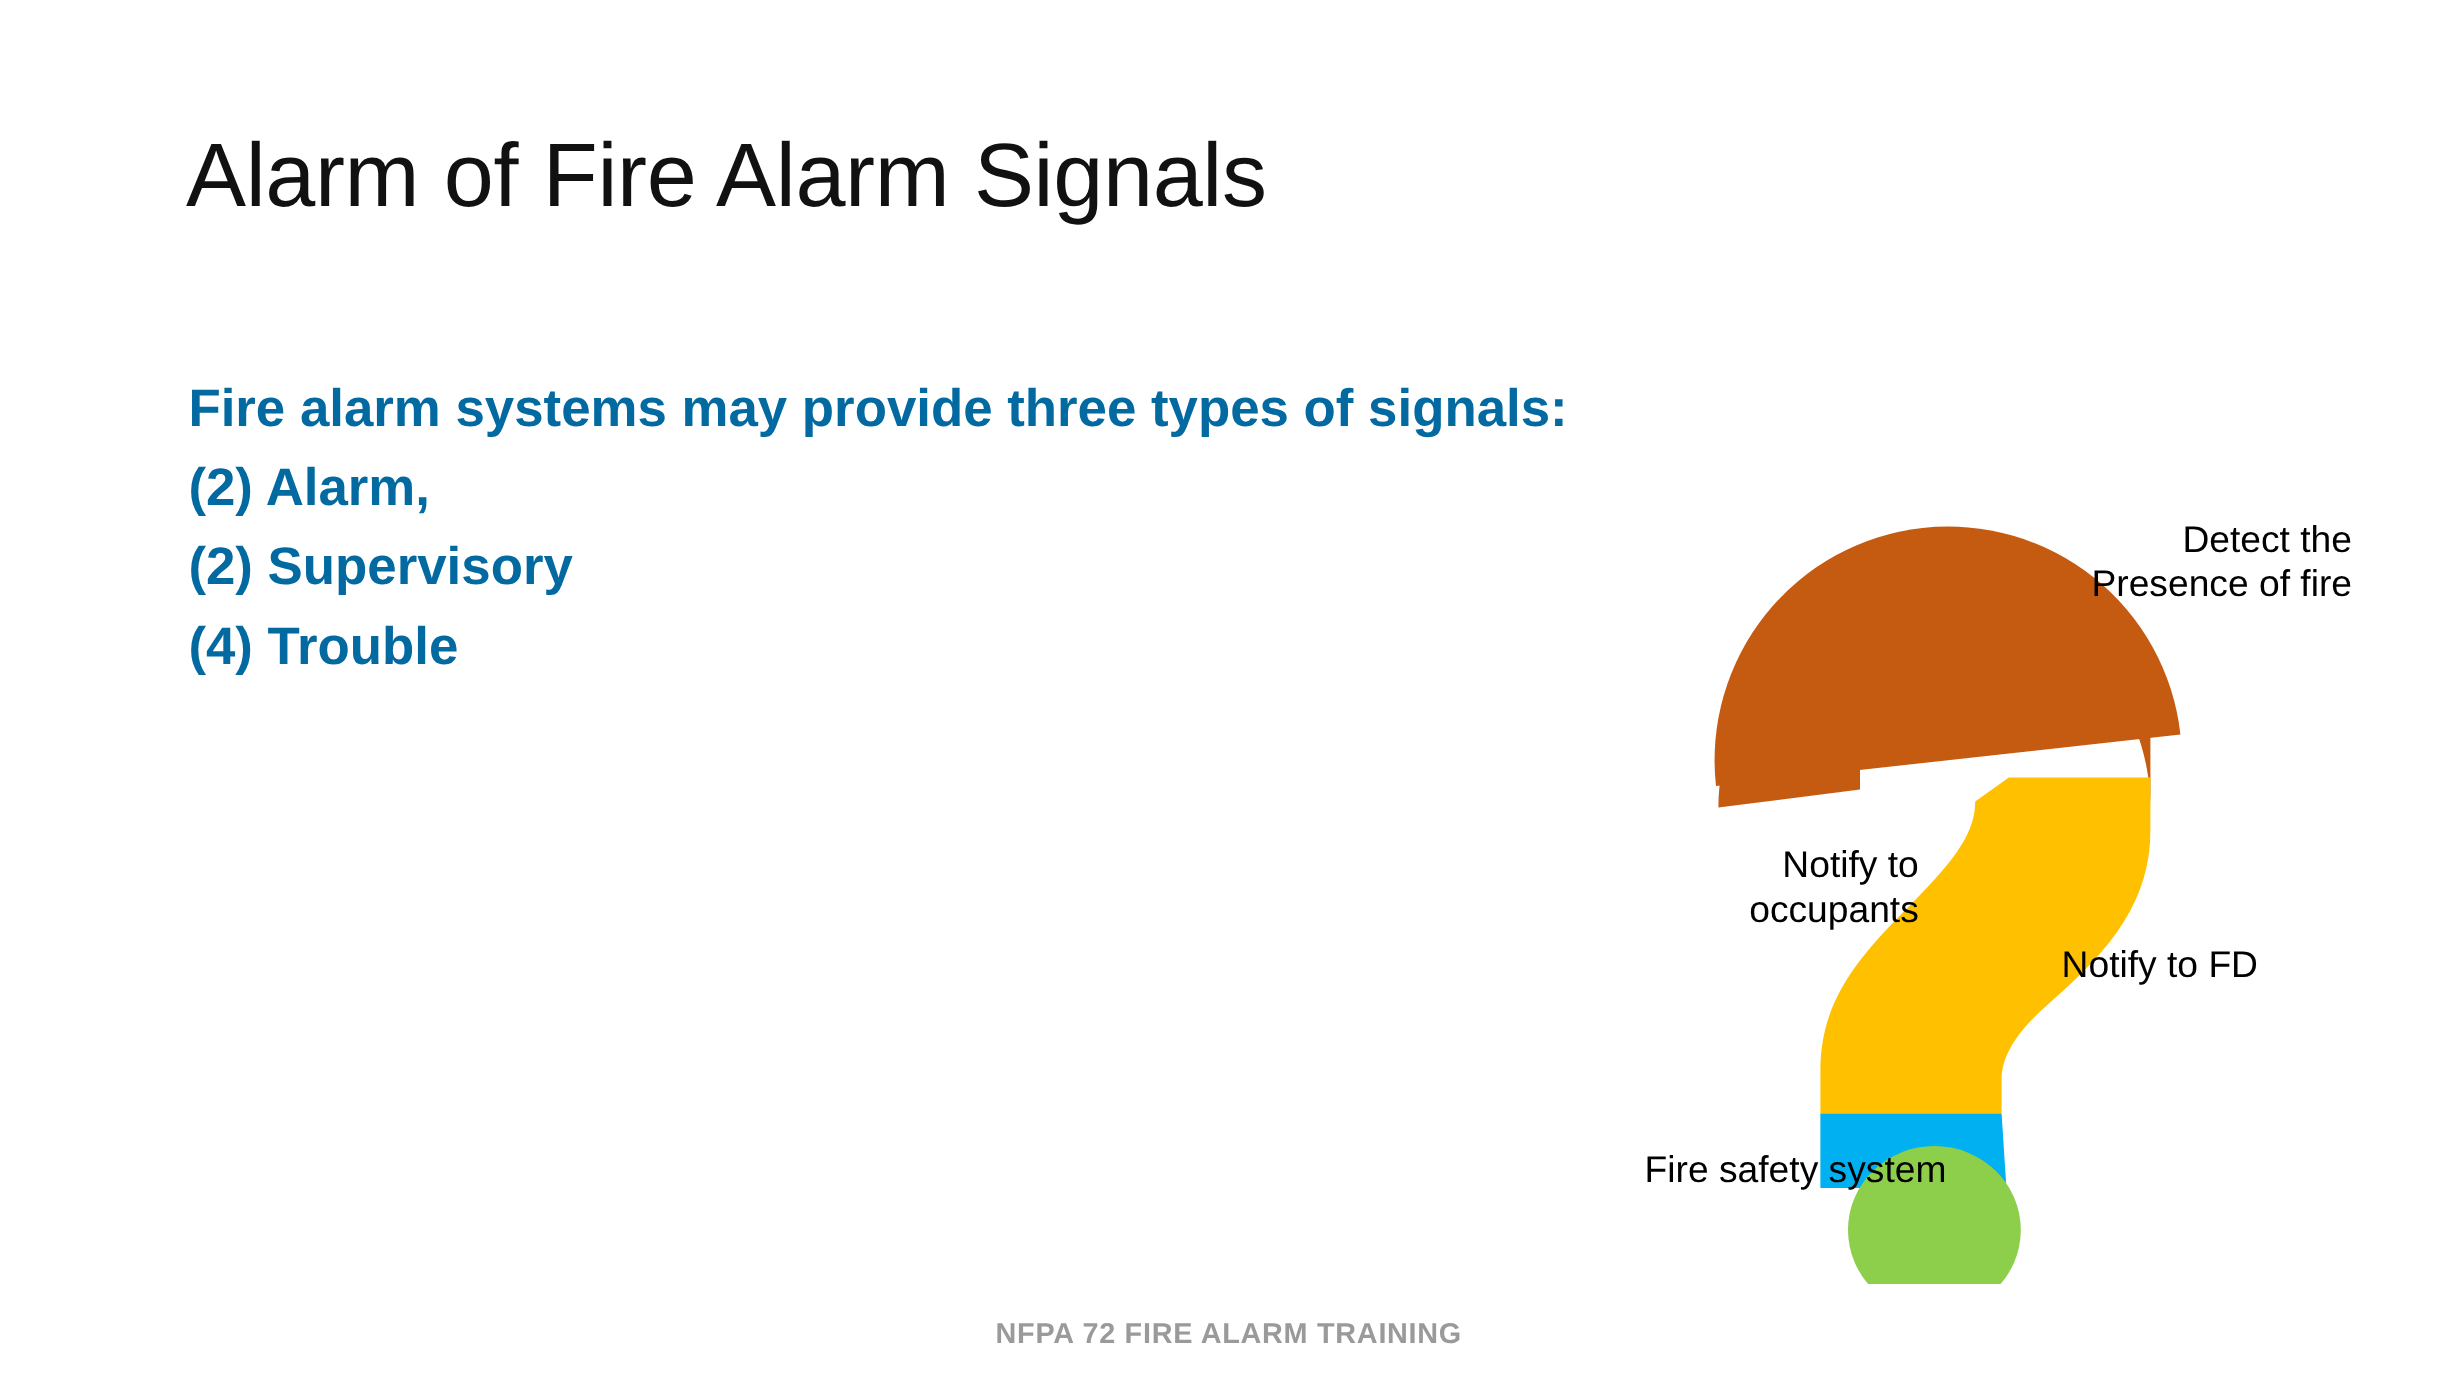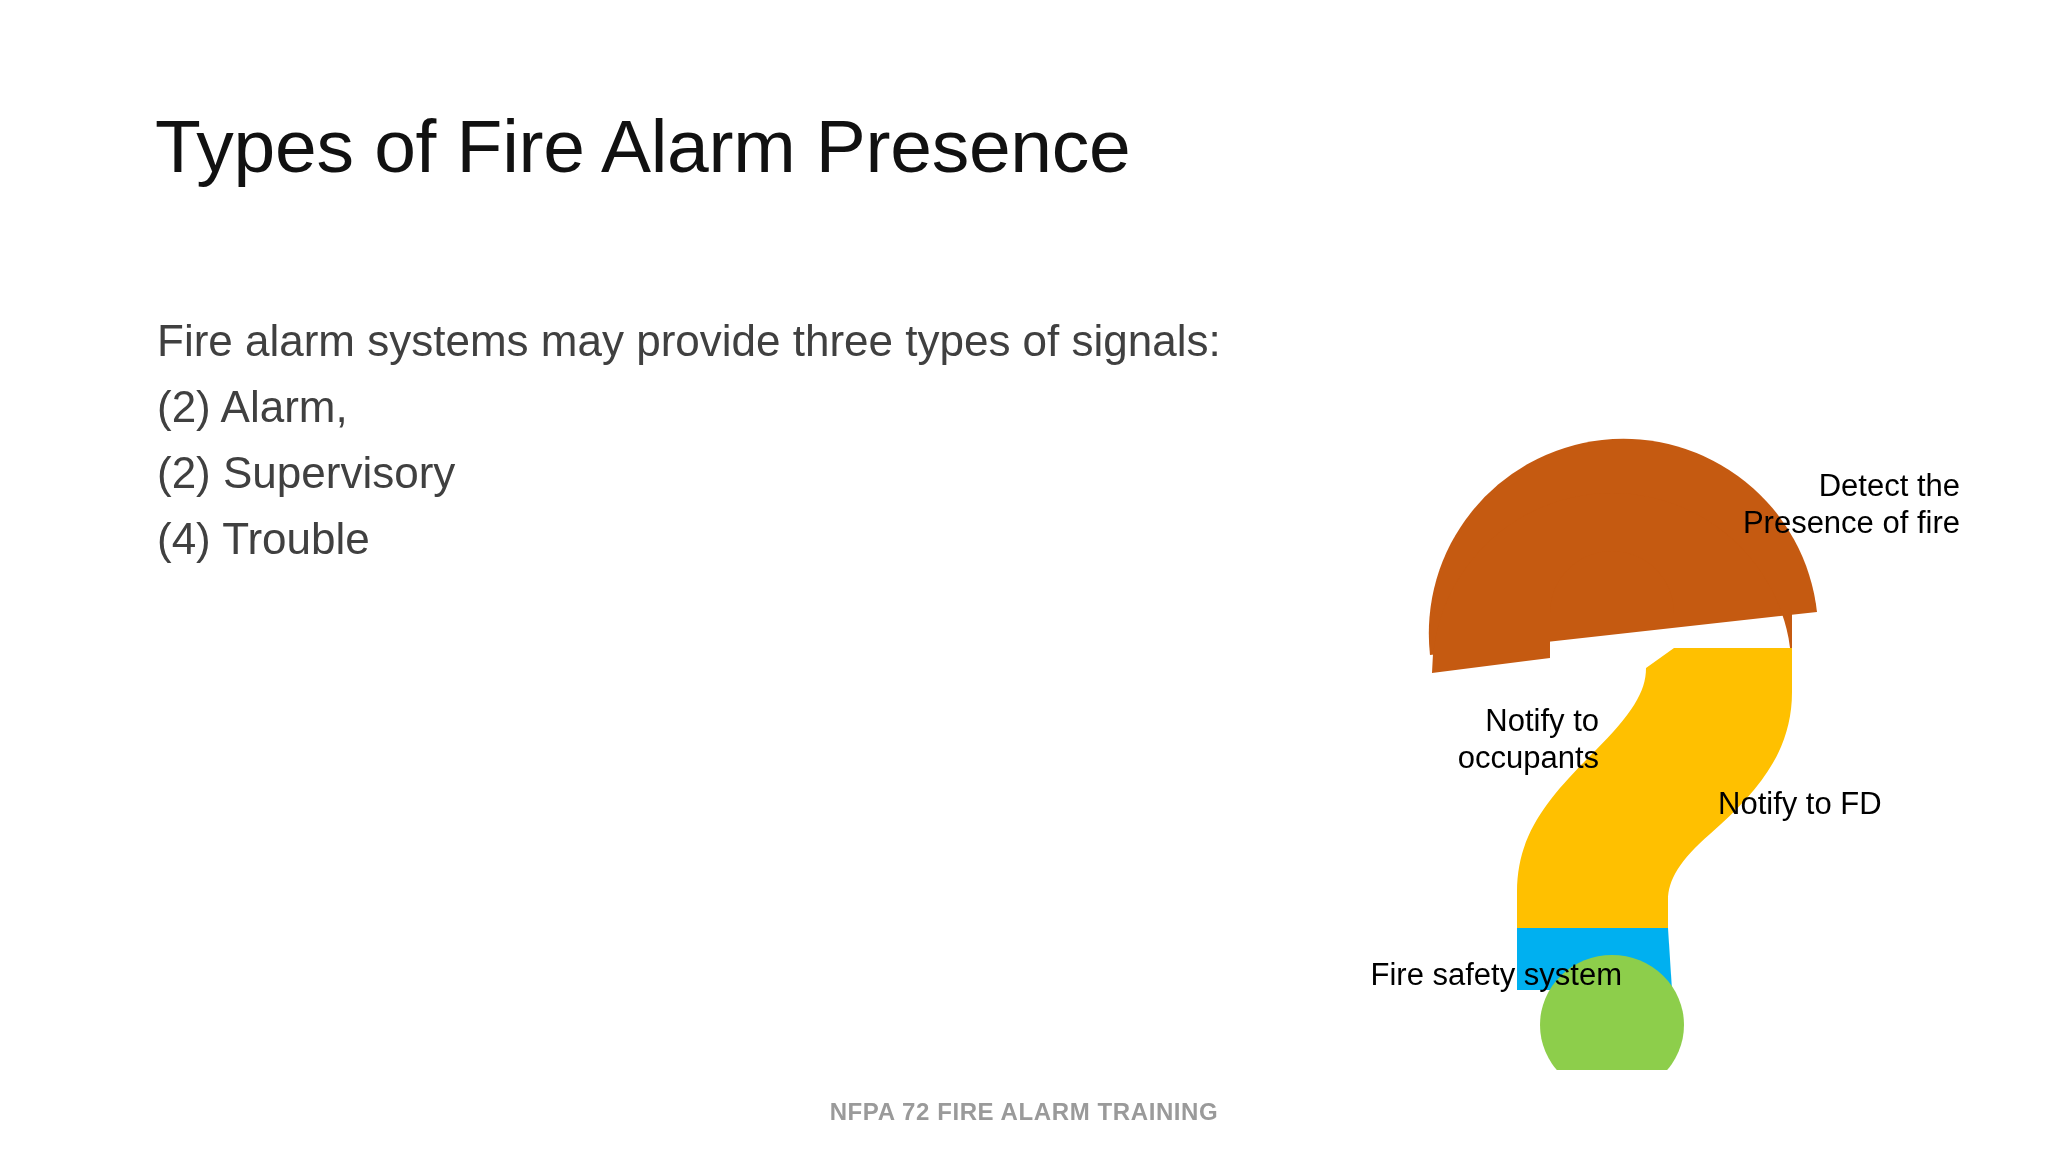--- a/index.html
+++ b/index.html
@@ -38,22 +38,22 @@
   
   #body-block {
     position: absolute;
     left: 157px;
     top: 308px;
     width: 1180px;
   }
   .body-line {
     font-size: 44px;
     line-height: 1.50;
-    color: #404040;
-    font-weight: 400;
+    color: #0369a1;
+    font-weight: 700;
     white-space: nowrap;
     margin: 0;
     padding: 0;
   }
 
   
   #footer-text {
     position: absolute;
     left: 0;
     top: 1098px;
@@ -89,21 +89,21 @@
     line-height: 1.18;
     color: #000000;
     font-weight: 400;
     white-space: nowrap;
   }
   .callout.align-right { text-align: right; }
   .callout.align-left  { text-align: left;  }
 
   #callout-detect {
     left: 1660px;
-    top: 468px;
+    top: 432px;
     width: 300px;
     text-align: right;
   }
   #callout-occupants {
     left: 1374px;
     top: 703px;
     width: 225px;
   }
   #callout-fd {
     left: 1718px;
@@ -116,21 +116,21 @@
     top: 957px;
     width: 300px;
     text-align: right;
   }
 </style>
 </head>
 <body>
 
 <div id="slide">
 
-  <div id="slide-title">Types of Fire Alarm Presence</div>
+  <div id="slide-title">Alarm of Fire Alarm Signals</div>
 
   <div id="body-block">
     <p class="body-line">Fire alarm systems may provide three types of signals:</p>
     <p class="body-line">(2) Alarm,</p>
     <p class="body-line">(2) Supervisory</p>
     <p class="body-line">(4) Trouble</p>
   </div>
 
   <div id="qmark-graphic">
     <svg id="qmark-svg" viewBox="0 0 620 640" xmlns="http://www.w3.org/2000/svg">

